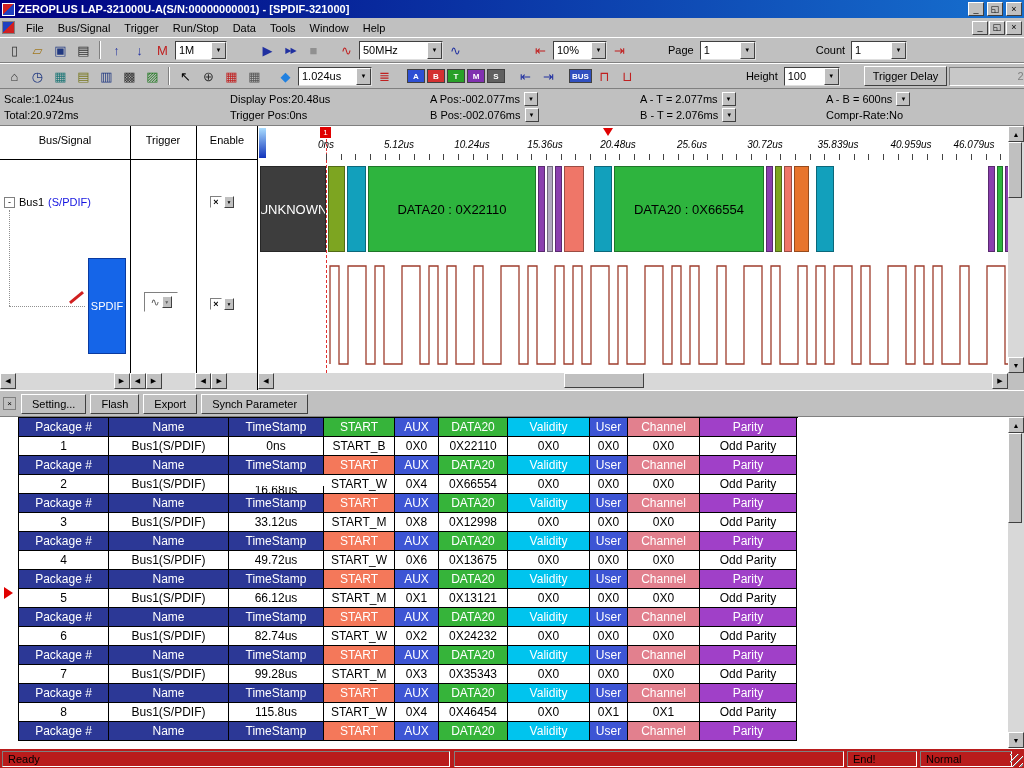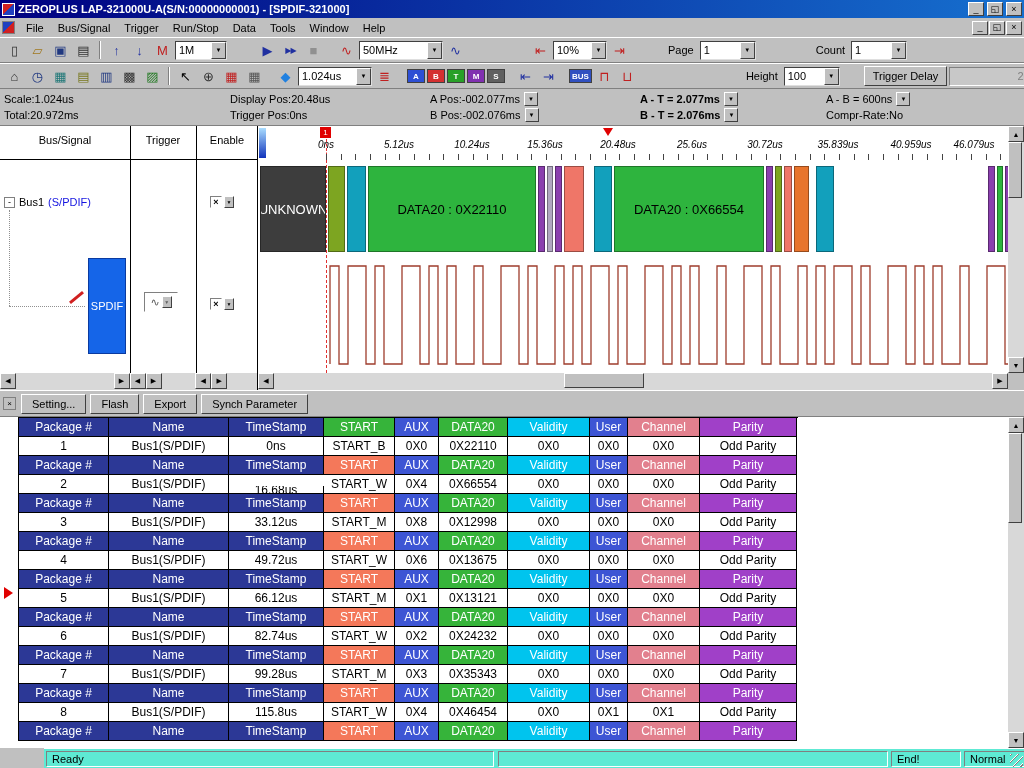--- a/index.html
+++ b/index.html
@@ -123,21 +123,21 @@
              border-bottom:6px solid transparent; border-left:9px solid #e00000; }
   .tablewrap { flex:1; overflow:hidden; background:#fff; }
   .packet-table { width:780px; border-top:1px solid #000; border-left:1px solid #000; background:#fff; }
   .trow { display:flex; height:19px; }
   .tcell { border-right:1px solid #000; border-bottom:1px solid #000; display:flex; align-items:center;
            justify-content:center; font-size:12px; white-space:nowrap; overflow:hidden; }
   .thead .tcell { color:#fff; }
   .tdata .tcell { background:#fff; color:#000; }
 
   
-  .statusbar { height:20px; flex:none; position:relative; background:#5eead4; border-top:1px solid #ffffff;margin-left:44px; }
+  .statusbar { height:20px; flex:none; position:relative; background:#b91c1c; border-top:1px solid #ffffff; }
   .spanel { position:absolute; top:2px; height:16px; padding:1px 5px; border:1px solid;
             border-color:#808080 #ffffff #ffffff #808080; white-space:nowrap; overflow:hidden; }
   .grip { position:absolute; right:1px; bottom:1px; width:13px; height:13px;
           background:repeating-linear-gradient(135deg,#ffffff 0 1px,#808080 1px 2px,transparent 2px 5px); }
 </style>
 </head>
 <body>
 
 <div id="app">
 
@@ -276,21 +276,21 @@
       <div class="ibcol" style="left: 430px;">
         <div class="ibline">
           <span>A Pos:-002.077ms</span>
           <span class="ibbtn">▼</span>
         </div>
         <div class="ibline">
           <span>B Pos:-002.076ms</span>
           <span class="ibbtn">▼</span>
         </div>
       </div>
-      <div class="ibcol" style="left: 640px; font-weight: bold;">
+      <div class="ibcol" style="left: 640px;">
         <div class="ibline">
           <span>A - T = 2.077ms</span>
           <span class="ibbtn">▼</span>
         </div>
         <div class="ibline">
           <span>B - T = 2.076ms</span>
           <span class="ibbtn">▼</span>
         </div>
       </div>
       <div class="ibcol" style="left: 826px;">

